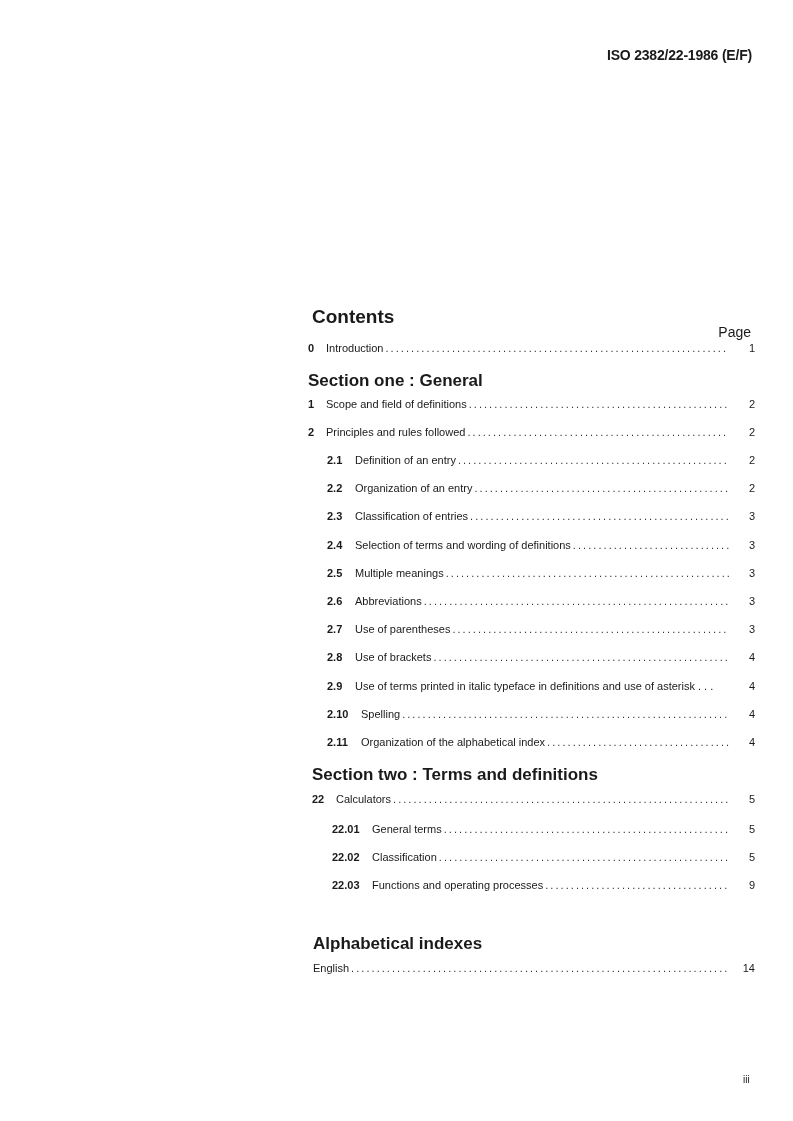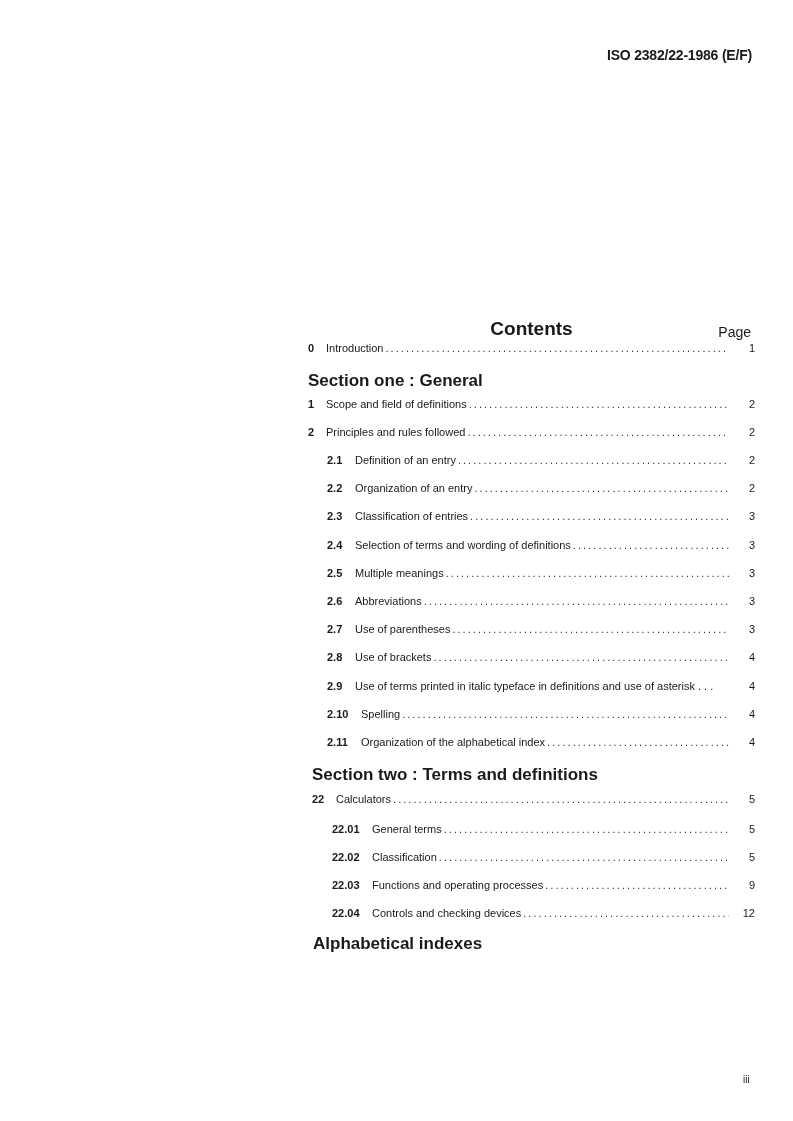--- a/index.html
+++ b/index.html
@@ -5,21 +5,21 @@
     html, body { margin: 0; padding: 0; }
     body {
       width: 793px; height: 1121px; background: #ffffff; position: relative;
       font-family: "Liberation Sans", sans-serif; color: #1a1a1a; overflow: hidden;
     }
     .header-ref {
       position: absolute; top: 47px; right: 41px;
       font-size: 14px; font-weight: bold; letter-spacing: -0.2px;
     }
     .toc { position: absolute; left: 308px; top: 300px; width: 447px; }
-    .toc-title { font-size: 19px; font-weight: bold; margin: 16px; line-height: 26px; text-align: center; }
+    .toc-title { font-size: 19px; font-weight: bold; margin: 4px; line-height: 26px; }
     .page-label { position: absolute; right: 4px; top: 24px; font-size: 14px; padding-left: 16px; }
     .row { position: absolute; left: 0; right: 0; display: flex; align-items: baseline; font-size: 11px; height: 16px; }
     .num { font-weight: bold; display: inline-block; }
     .label { white-space: nowrap; }
     .dots { flex: 1; overflow: hidden; white-space: nowrap; margin: 0 4px 0 2px; letter-spacing: 2.2px; color: #333; }
     .dots::before { content: ". . . . . . . . . . . . . . . . . . . . . . . . . . . . . . . . . . . . . . . . . . . . . . . . . . . . . . . . . . . . . . . . . . . . . . . . . . . . . . . . . . . . . . . . . . . . . . . . . . . . ."; letter-spacing: 0; word-spacing: -1px; }
     .pg { width: 22px; text-align: right; }
     .section-head { position: absolute; left: 0; font-size: 17px; font-weight: bold; }
     .lvl0 .num { width: 18px; }
     .lvl1 { padding-left: 19px; }
@@ -146,24 +146,23 @@
       <span class="label">Classification</span>
       <span class="dots"></span>
       <span class="pg">5</span>
     </div>
   <div class="row lvl2" style="top:577px; left:4px">
       <span class="num">22.03</span>
       <span class="label">Functions and operating processes</span>
       <span class="dots"></span>
       <span class="pg">9</span>
     </div>
-  <div class="row lvl2" style="top:605px; left:4px">
-      <span class="num">22.04</span>
-      <span class="label">Controls and checking devices</span>
-      <span class="dots"></span>
-      <span class="pg">12</span>
-    </div>
 
   <div class="section-head" style="top:634px; left:5px">Alphabetical indexes</div>
 
+  <div class="row" style="top:662px; left:5px">
+    <span class="label">English</span>
+    <span class="dots"></span>
+    <span class="pg">14</span>
+  </div>
 </div>
 
 <div class="footer-page">iii</div>
 
 </body></html>

